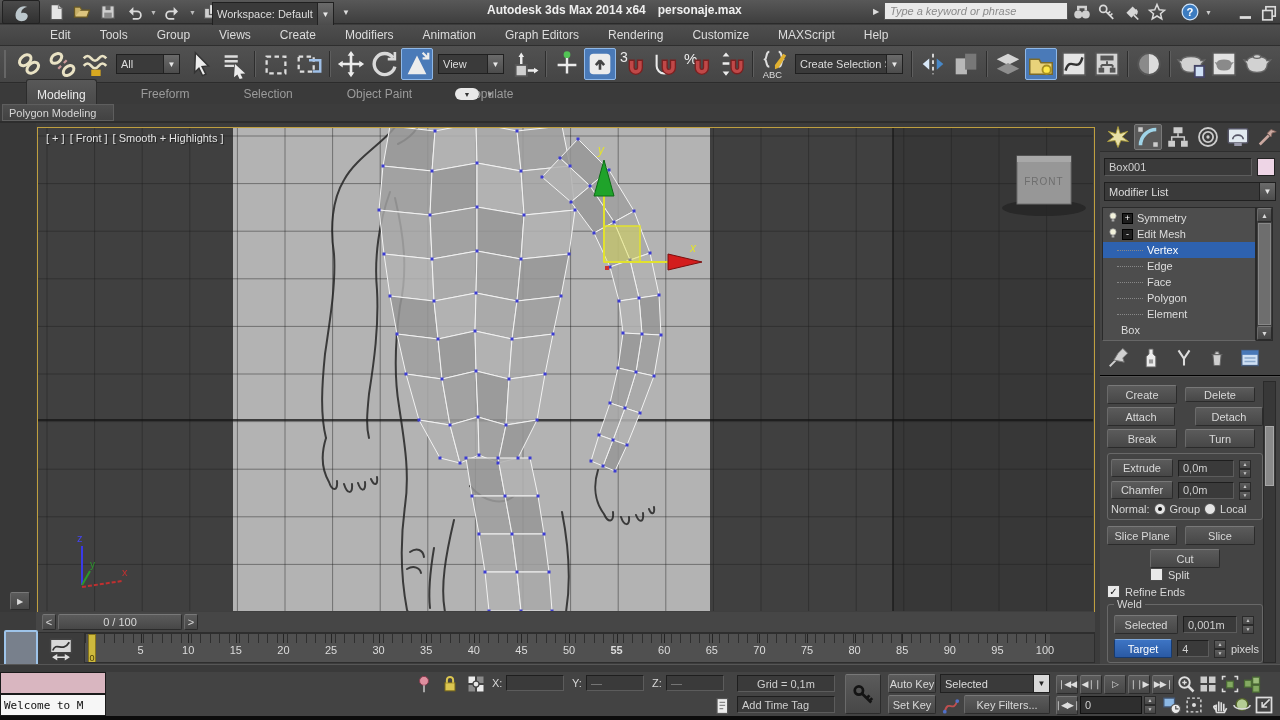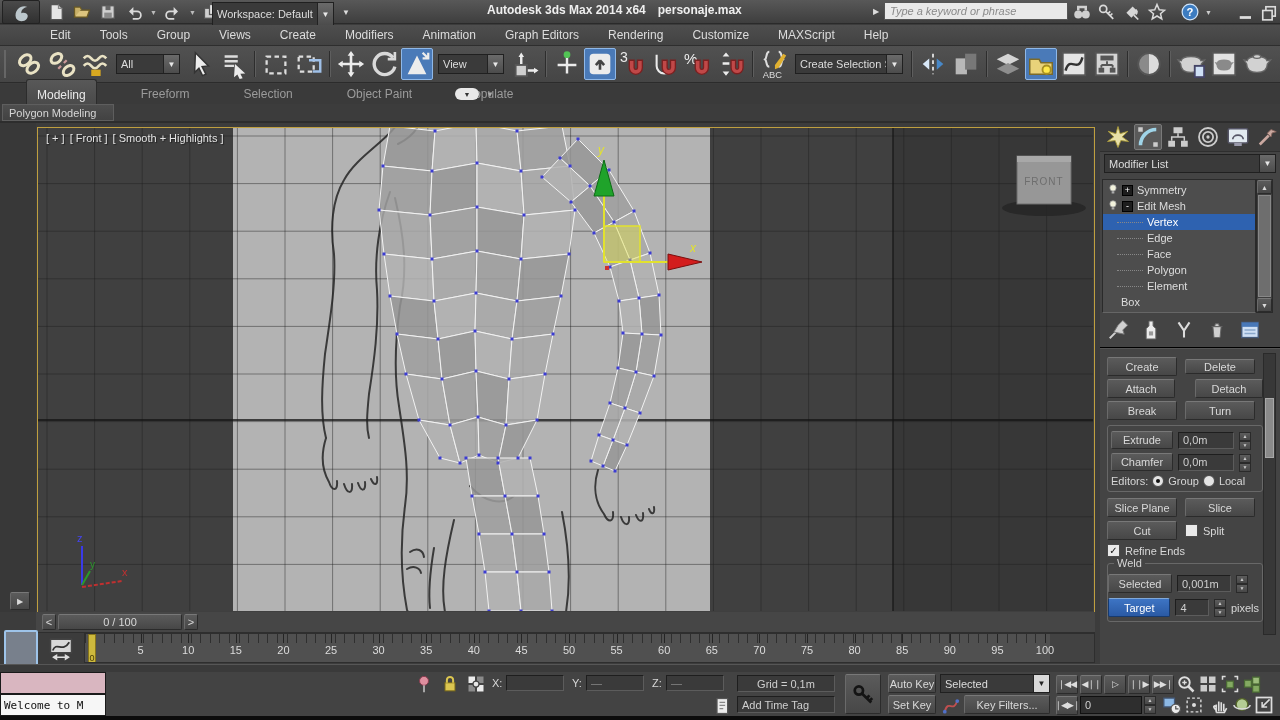--- a/index.html
+++ b/index.html
@@ -680,20 +680,26 @@
           </svg>
         </span>
       <span class="ticon small" style="width:26px;height:24px;">
           <svg viewBox="0 0 16 16" style="width:100%;height:100%;">
             <path d="M2.5 13 L8.5 7" stroke="#caa8a0" stroke-width="1.8"></path>
             <path d="M7.5 5.5 l2.5 -2.5 3.5 1.5 -2.8 .8 -.7 2.7 Z" fill="#caa8a0" stroke="#86645c" stroke-width=".6"></path>
           </svg>
         </span>
     </div>
 
+    <div class="row" style="padding:6px 4px 4px 4px;gap:5px;">
+      <div class="fld" style="width:148px;height:18px;">
+        <span>Box001</span>
+      </div>
+      <div style="width:16px;height:16px;background:#eed5e6;border:1px solid #222;"></div>
+    </div>
 
     <div style="padding:2px 4px;">
       <div class="ddbox" style="height:19px;">
         <span class="txt">Modifier List</span>
         <span class="ddarrow">▼</span>
       </div>
     </div>
 
     <div class="row" style="padding:4px 4px 0 2px;align-items:stretch;">
       <div style="width:152px;background:#4d4d4d;border:1px solid #2a2a2a;border-bottom-color:#666;padding:2px 0;height:128px;">
@@ -823,49 +829,49 @@
               </div>
           <div class="fld" style="width:56px;height:17px;">
                 <span>0,0m</span>
               </div>
           <div class="spin" style="height:17px;">
                 <span>▲</span>
                 <span>▼</span>
               </div>
         </div>
         <div class="row" style="gap:4px;font-size:11px;color:#d6d6d6;">
-          <span>Editors:</span>
+          <span>Normal:</span>
           <span class="rd on"></span>
           <span>Group</span>
           <span class="rd"></span>
           <span>Local</span>
         </div>
       </div>
       <div class="row" style="gap:8px;margin-bottom:4px;">
         <div class="btn" style="width:70px;height:19px;">
               <span>Slice Plane</span>
             </div>
         <div class="btn" style="width:70px;height:19px;">
               <span>Slice</span>
             </div>
       </div>
-      <div class="row" style="gap:8px;margin-bottom:4px;">
+      <div class="row" style="margin-bottom:4px;flex-direction:column;">
         <div class="btn" style="width:70px;height:19px;">
               <span>Cut</span>
             </div>
         <div class="row" style="gap:5px;width:70px;justify-content:flex-start;">
           <span class="cb"></span>
           <span class="wlabel">Split</span>
         </div>
       </div>
       <div class="row" style="gap:5px;margin-bottom:6px;">
         <span class="cb">✓</span>
         <span class="wlabel">Refine Ends</span>
       </div>
-      <div class="gbox" style="position:relative;padding:10px 3px 4px 0;">
+      <div class="gbox" style="position:relative;padding:10px 3px 4px 6px;">
         <span style="position:absolute;top:-7px;left:6px;background:#444;padding:0 3px;font-size:11px;color:#d6d6d6;">Weld</span>
         <div class="row" style="gap:5px;margin-bottom:5px;">
           <div class="btn" style="width:64px;height:19px;">
                 <span>Selected</span>
               </div>
           <div class="fld" style="width:54px;height:17px;">
                 <span>0,001m</span>
               </div>
           <div class="spin" style="height:17px;">
                 <span>▲</span>
@@ -935,21 +941,21 @@
         <span class="tick-label" style="left: 293.6px;">30</span>
         <span style="position: absolute; top: 0px; width: 1px; height: 9px; background: rgb(36, 36, 36); left: 293.6px;"></span>
         <span class="tick-label" style="left: 341.2px;">35</span>
         <span style="position: absolute; top: 0px; width: 1px; height: 9px; background: rgb(36, 36, 36); left: 341.2px;"></span>
         <span class="tick-label" style="left: 388.8px;">40</span>
         <span style="position: absolute; top: 0px; width: 1px; height: 9px; background: rgb(36, 36, 36); left: 388.8px;"></span>
         <span class="tick-label" style="left: 436.4px;">45</span>
         <span style="position: absolute; top: 0px; width: 1px; height: 9px; background: rgb(36, 36, 36); left: 436.4px;"></span>
         <span class="tick-label" style="left: 484px;">50</span>
         <span style="position: absolute; top: 0px; width: 1px; height: 9px; background: rgb(36, 36, 36); left: 484px;"></span>
-        <span class="tick-label" style="left: 531.6px;">55</span>
+        <span class="tick-label" style="left: 531.6px; font-weight: bold;">55</span>
         <span style="position: absolute; top: 0px; width: 1px; height: 9px; background: rgb(36, 36, 36); left: 531.6px;"></span>
         <span class="tick-label" style="left: 579.2px;">60</span>
         <span style="position: absolute; top: 0px; width: 1px; height: 9px; background: rgb(36, 36, 36); left: 579.2px;"></span>
         <span class="tick-label" style="left: 626.8px;">65</span>
         <span style="position: absolute; top: 0px; width: 1px; height: 9px; background: rgb(36, 36, 36); left: 626.8px;"></span>
         <span class="tick-label" style="left: 674.4px;">70</span>
         <span style="position: absolute; top: 0px; width: 1px; height: 9px; background: rgb(36, 36, 36); left: 674.4px;"></span>
         <span class="tick-label" style="left: 722px;">75</span>
         <span style="position: absolute; top: 0px; width: 1px; height: 9px; background: rgb(36, 36, 36); left: 722px;"></span>
         <span class="tick-label" style="left: 769.6px;">80</span>

